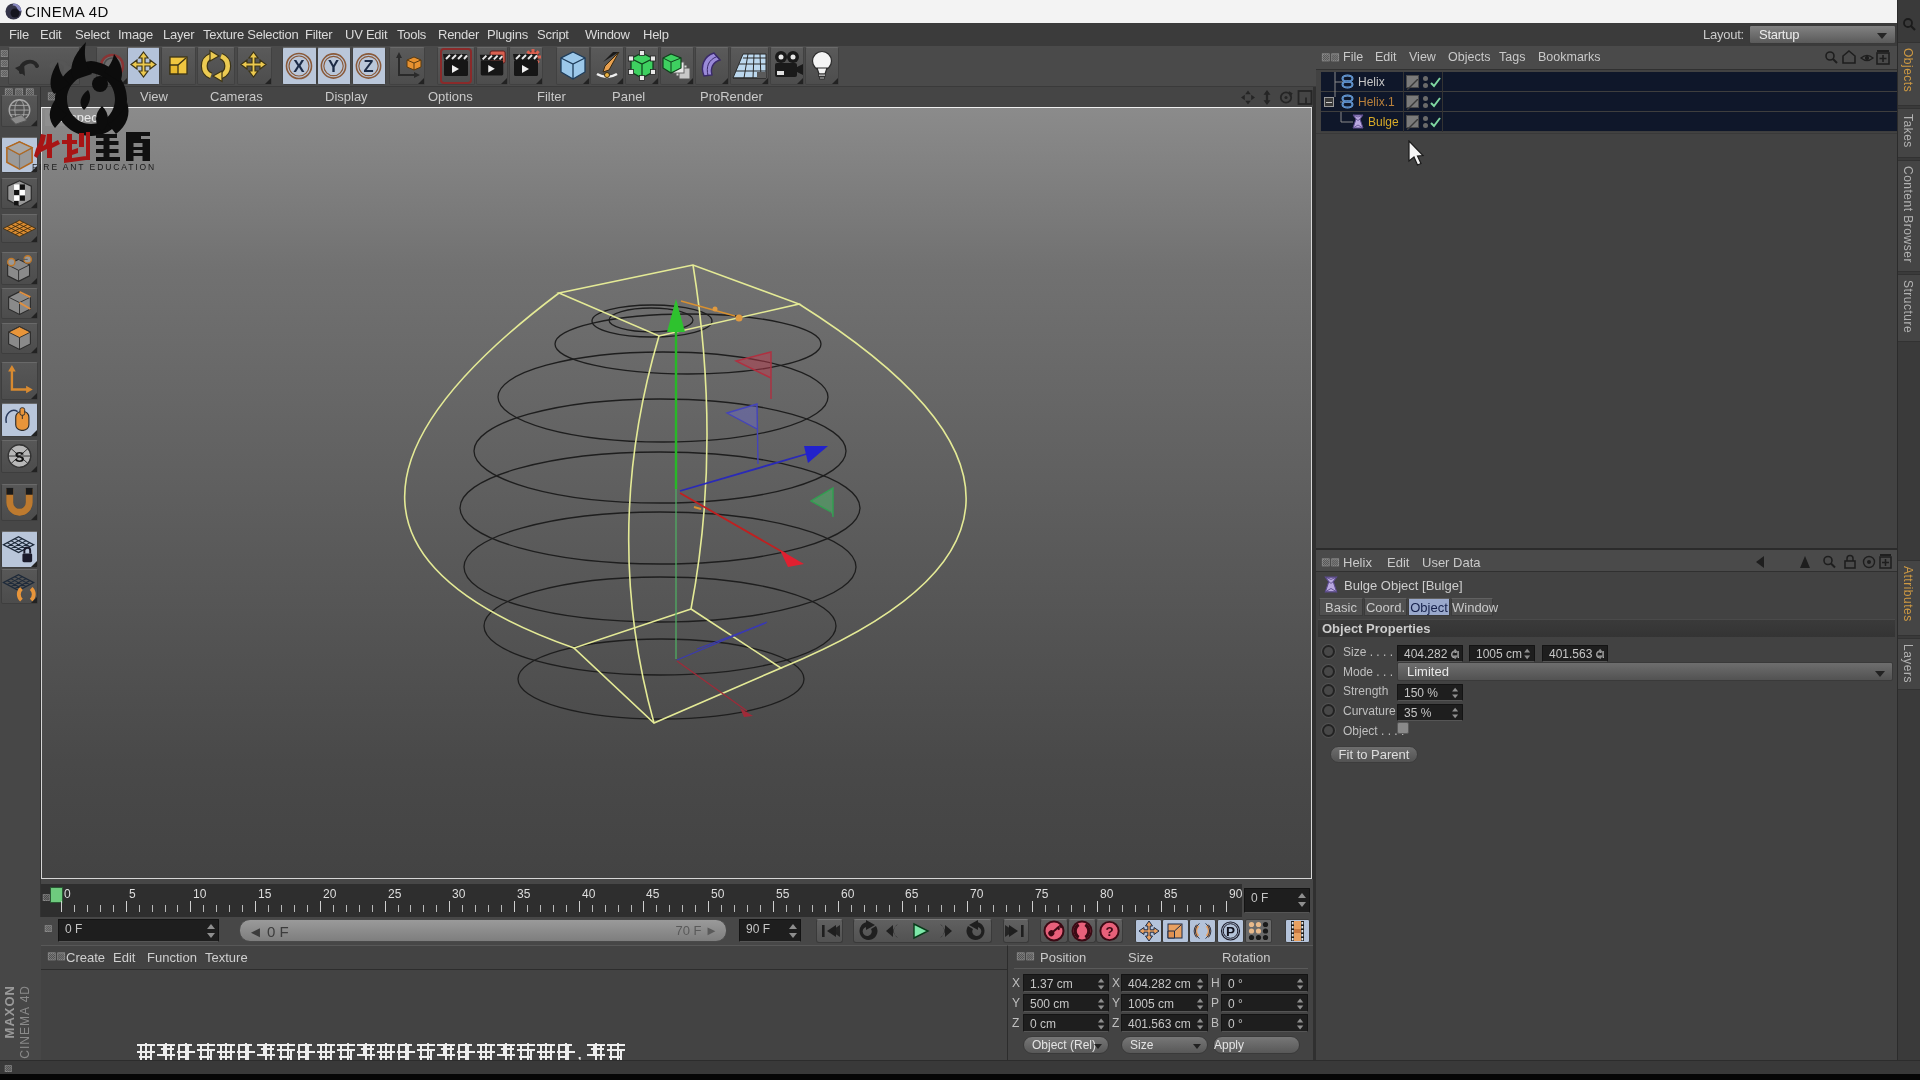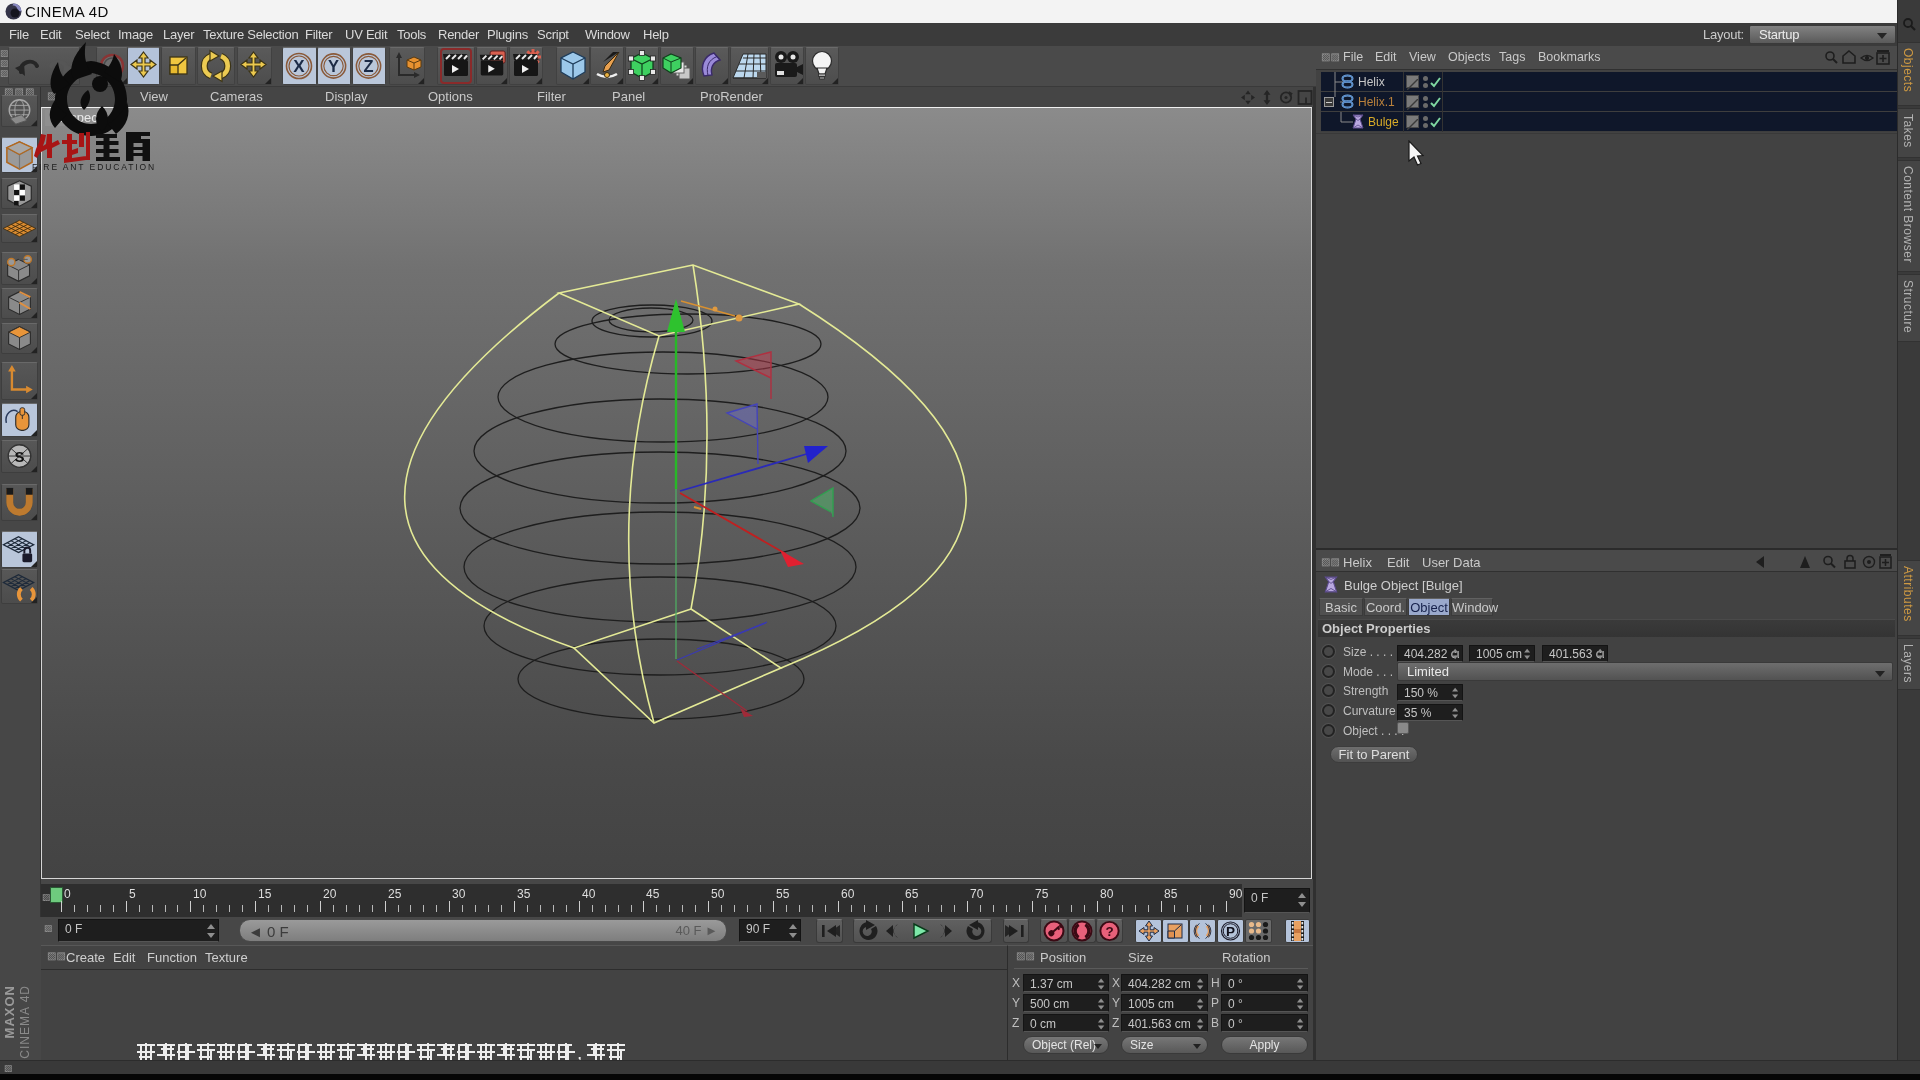--- a/index.html
+++ b/index.html
@@ -495,21 +495,21 @@
     <span class="spin"></span>
   </div>
 <div class="abs" id="transport">
     <span class="grip" style="position:absolute;left:44px;top:6px;font-size:9px">▨</span>
     <div class="inp" style="left:58px;top:2px;width:161px;height:23px">
       <span class="v">0 F</span>
       <span class="spin"></span>
     </div>
     <div style="position:absolute;left:239px;top:2px;width:488px;height:23px;background:linear-gradient(#9a9a9a,#7e7e7e);border:1px solid #4a4a4a;border-radius:11px">
       <span style="position:absolute;left:8px;top:3px;color:#3c3c3c;font-size:15px">◄ 0 F</span>
-      <span style="position:absolute;right:8px;top:3px;color:#5a5a5a;font-size:13px">40 F ►</span>
+      <span style="position:absolute;right:8px;top:3px;color:#5a5a5a;font-size:13px">70 F ►</span>
     </div>
     <div class="inp" style="left:739px;top:2px;width:62px;height:23px">
       <span class="v">90 F</span>
       <span class="spin"></span>
     </div>
     <div style="position:absolute;left:816px;top:2px;width:27px;height:24px;background:linear-gradient(#606060,#525252);border:1px solid #3a3a3a;border-top-color:#787878;border-radius:3px"><svg width="25" height="22" viewBox="0 0 25 22">
         <g fill="#1f1f1f">
           <rect x="5" y="5" width="2.6" height="12"></rect>
           <path d="M19 5 L10 11 L19 17 Z"></path>
           <path d="M23 5 L14 11 L23 17 Z" opacity=".9"></path>
@@ -671,21 +671,21 @@
       <span class="v">401.563 cm</span>
       <span class="spin" style="transform:scale(.8);top:2px"></span>
     </div>
     <span class="lbl" style="left:203px;top:70px;font-size:12px">B</span>
     <div class="inp" style="left:213px;top:68px;width:87px;height:18px;font-size:12px">
       <span class="v">0 °</span>
       <span class="spin" style="transform:scale(.8);top:2px"></span>
     </div>
     <div style="position:absolute;left:15px;top:90px;width:86px;height:18px;background:linear-gradient(#777,#585858);border:1px solid #3a3a3a;border-radius:9px;color:#e4e4e4;font-size:12px;padding:1px 0 0 8px">Object (Rel)<span style="position:absolute;right:6px;top:7px;width:0;height:0;border-left:4px solid transparent;border-right:4px solid transparent;border-top:5px solid #222"></span></div>
     <div style="position:absolute;left:113px;top:90px;width:87px;height:18px;background:linear-gradient(#777,#585858);border:1px solid #3a3a3a;border-radius:9px;color:#e4e4e4;font-size:12px;padding:1px 0 0 8px">Size<span style="position:absolute;right:6px;top:7px;width:0;height:0;border-left:4px solid transparent;border-right:4px solid transparent;border-top:5px solid #222"></span></div>
-    <div style="position:absolute;left:213px;top:90px;width:87px;height:18px;background:linear-gradient(#777,#585858);border:1px solid #3a3a3a;border-radius:9px;color:#e4e4e4;font-size:12px;text-align:center;padding-top:1px">Apply</div>
+    <div style="position:absolute;left:205px;top:90px;width:87px;height:18px;background:linear-gradient(#777,#585858);border:1px solid #3a3a3a;border-radius:9px;color:#e4e4e4;font-size:12px;padding-top:1px">Apply</div>
   </div>
 <div class="abs" id="rightcol">
     <div id="omheader">
       <span class="grip" style="left:5px;top:5px">▨▨</span>
       <span style="left:27px">File</span>
       <span style="left:59px">Edit</span>
       <span style="left:93px">View</span>
       <span style="left:132px">Objects</span>
       <span style="left:183px">Tags</span>
       <span style="left:222px">Bookmarks</span>

